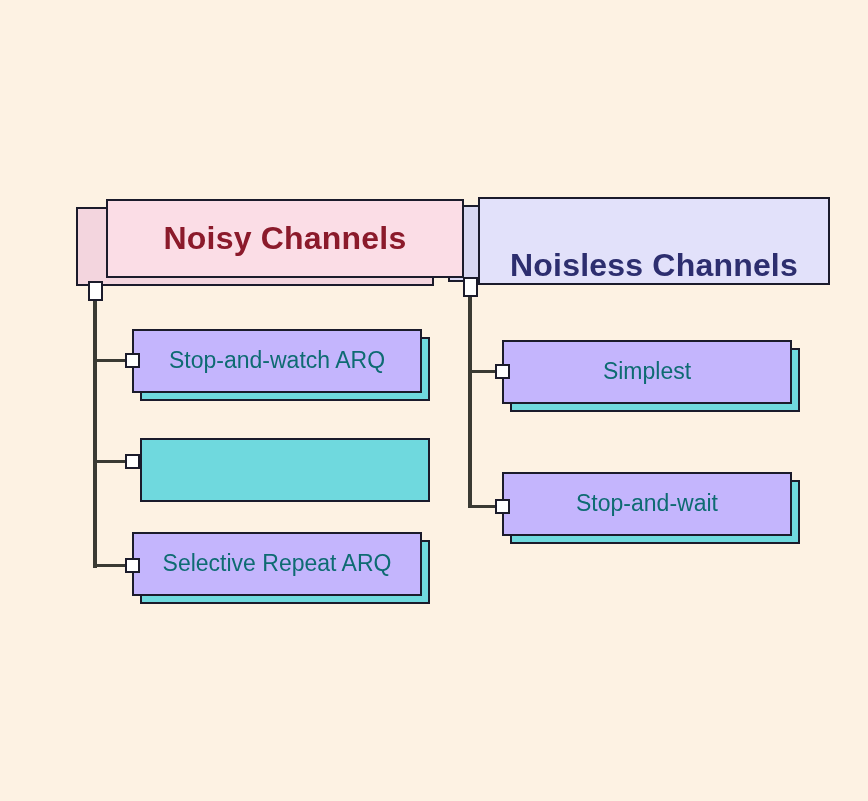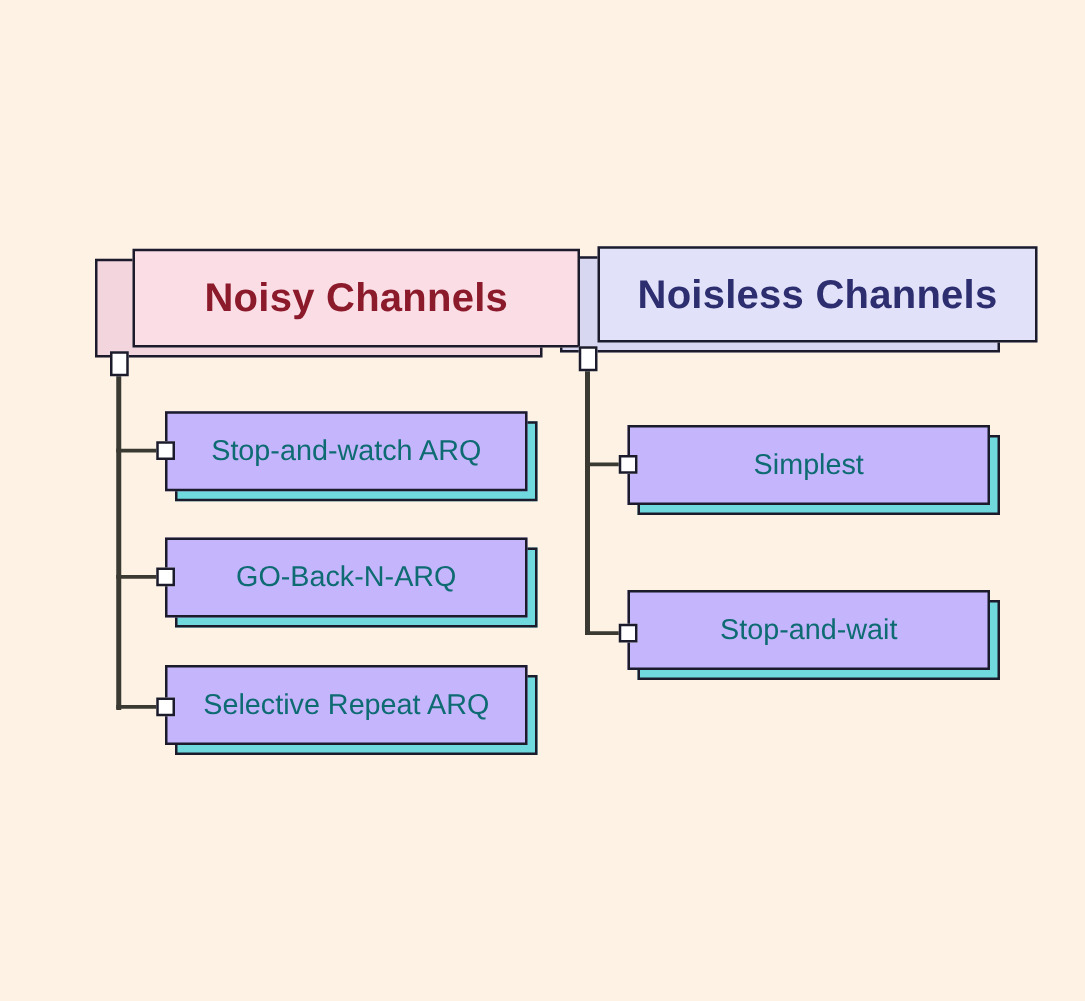--- a/index.html
+++ b/index.html
@@ -55,22 +55,23 @@
     left: 68px;  top: 199px;  width: 358px; height: 79px;
     background: #FBDDE6;
   }
   .node-noisy .label { color: #8B1A2B; }
   .shadow-noisy {
     left: 76px; top: 207px; width: 358px; height: 79px;
     background: #F3D5DE;
   }
 
   .node-noiseless {
-    left: 440px; top: 197px; width: 352px; height: 77px;
+    left: 440px; top: 197px; width: 352px; height: 88px;
     background: #E2E1FA;
+    align-items: flex-end;
   }
   .node-noiseless .label { color: #2D2E6F; }
   .shadow-noiseless {
     left: 448px; top: 205px; width: 352px; height: 77px;
     background: #D8D7F2;
   }
 
   
   .leaf-node {
     font-size: 23px;
@@ -129,23 +130,20 @@
   <div class="shadow shadow-leaf shadow-gobackn"></div>
   <div class="shadow shadow-leaf shadow-selective"></div>
 
   <div class="node header-node node-noisy">
     <span class="label">Noisy Channels</span>
   </div>
 
   <div class="node leaf-node node-stopwatch">
     <span class="label">Stop-and-watch ARQ</span>
   </div>
-  <div class="node leaf-node node-gobackn">
-    <span class="label">GO-Back-N-ARQ</span>
-  </div>
   <div class="node leaf-node node-selective">
     <span class="label">Selective Repeat ARQ</span>
   </div>
 
   <div class="port port-stub" style="left:88px; top:281px;"></div>
   <div class="port port-leaf" style="left:125px; top:353px;"></div>
   <div class="port port-leaf" style="left:125px; top:454px;"></div>
   <div class="port port-leaf" style="left:125px; top:558px;"></div>
 
   <div class="conn-line" style="left:468px; top:296px; width:4px; height:212px;"></div>

